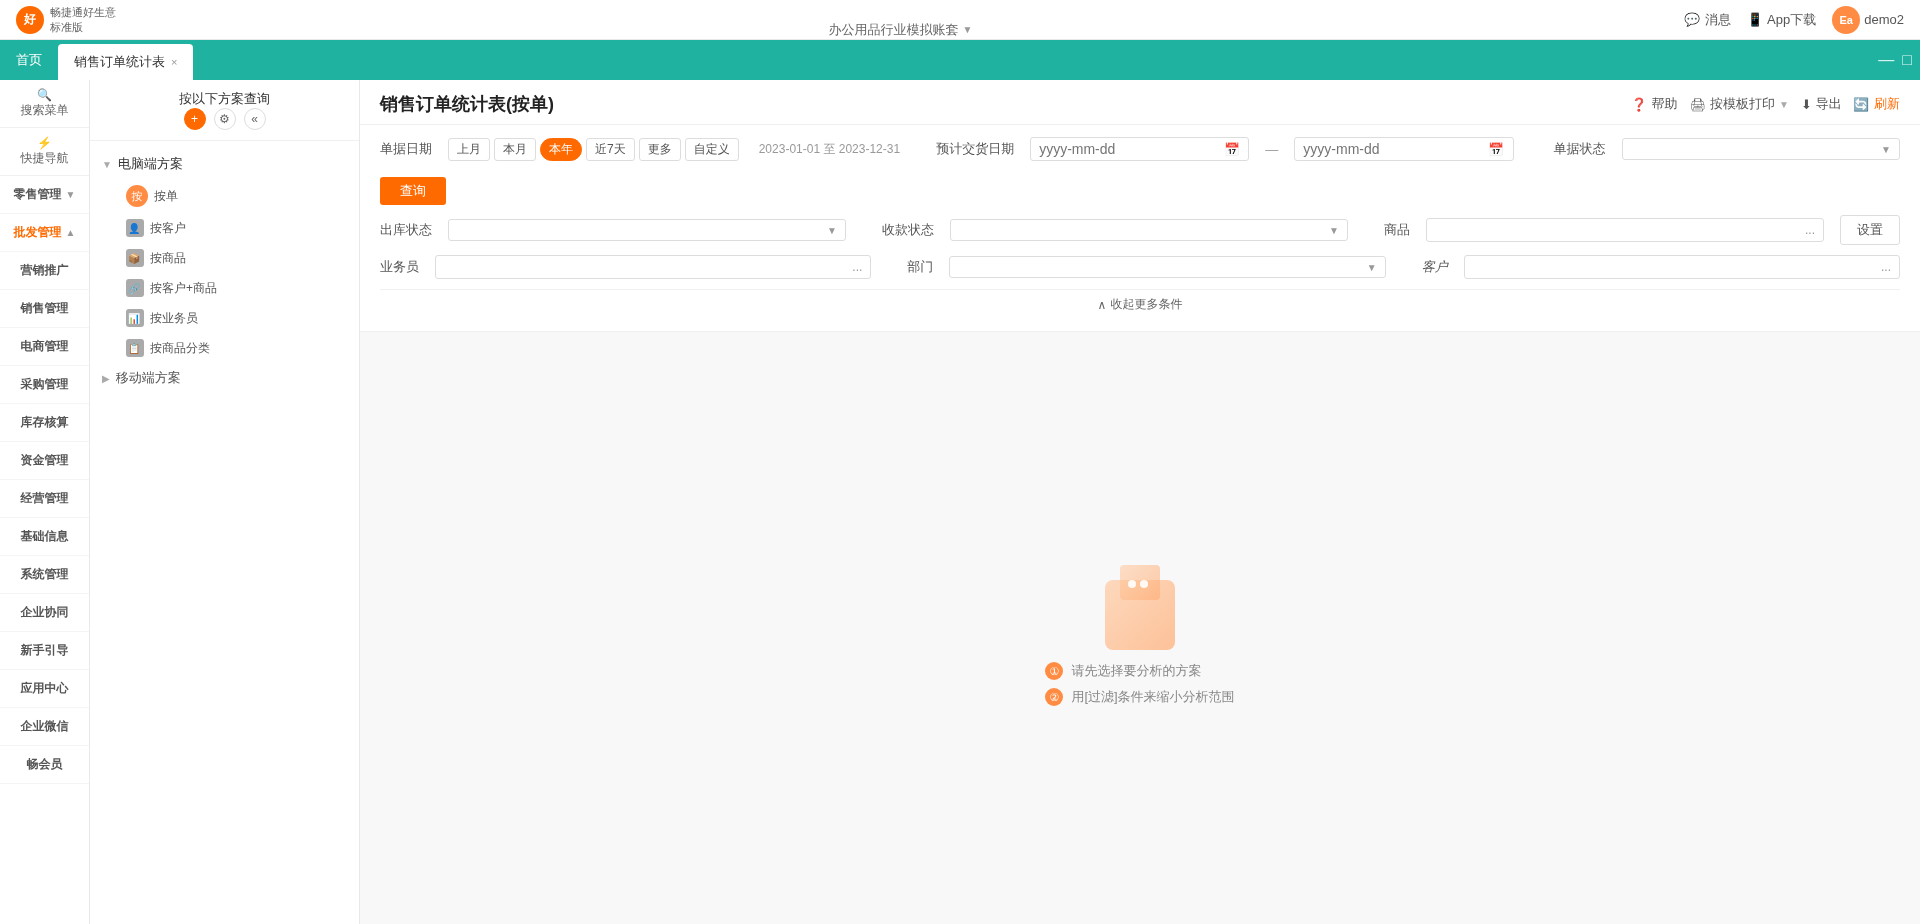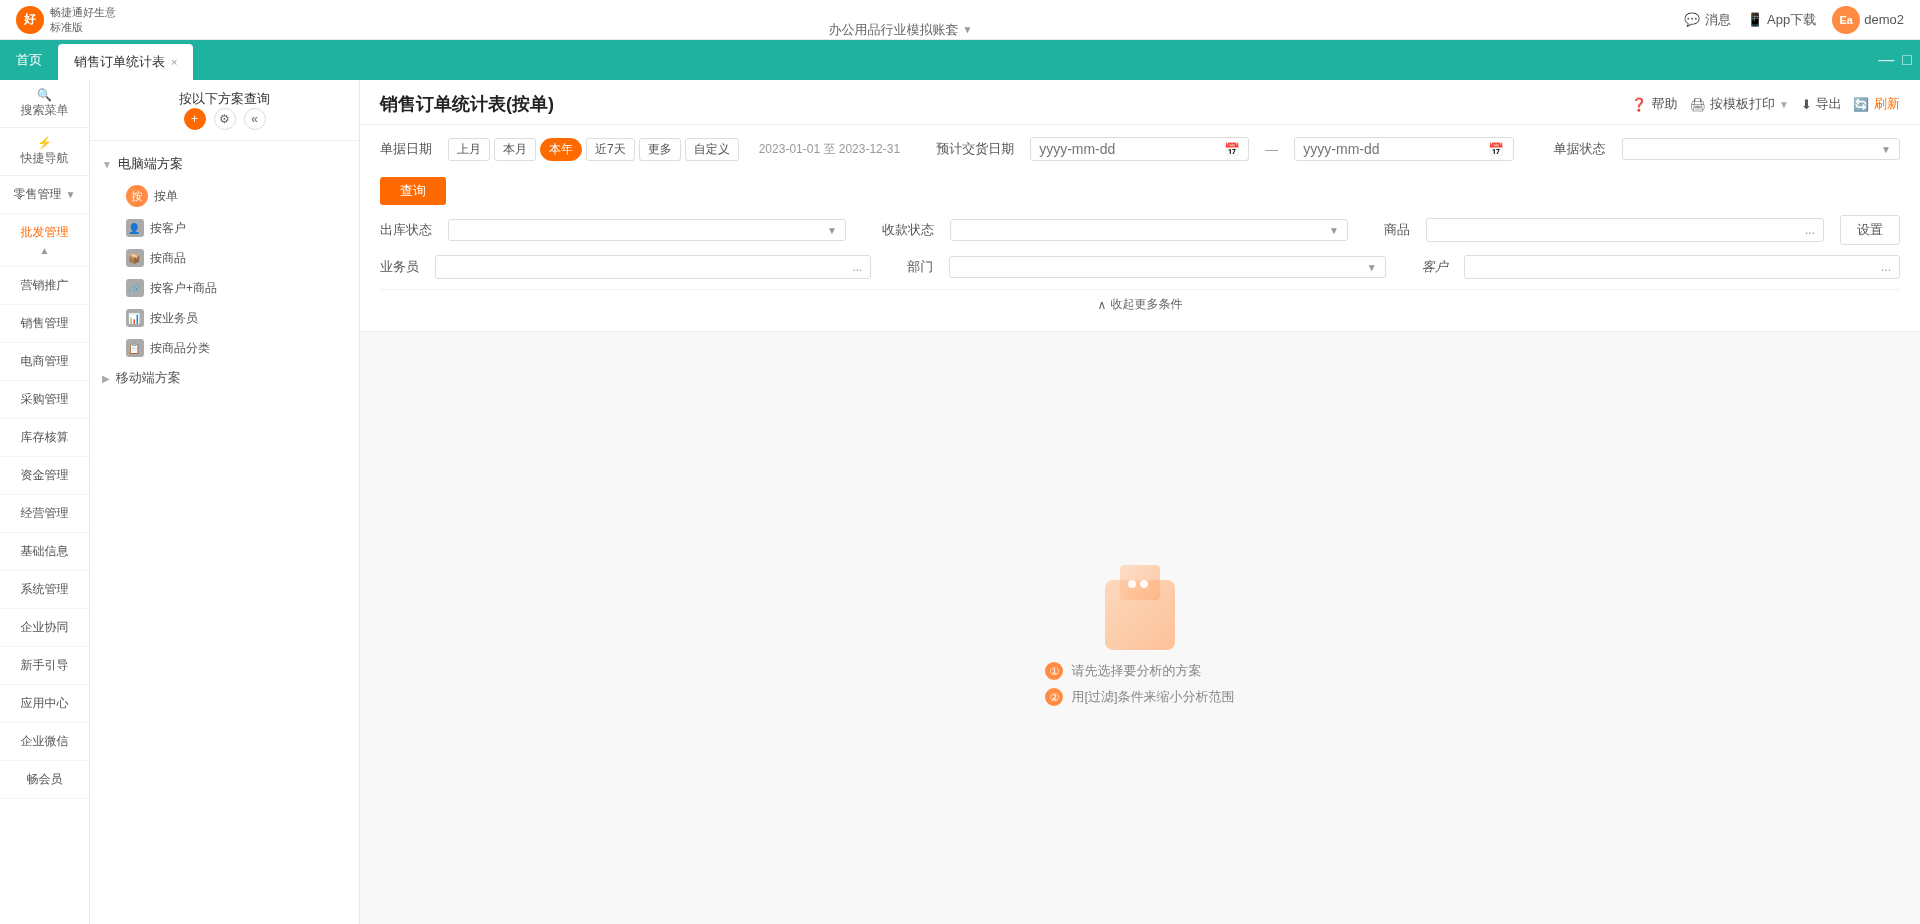--- a/index.html
+++ b/index.html
@@ -27,21 +27,21 @@
     .tab-bar-actions { margin-left: auto; display: flex; align-items: center; padding-right: 8px; gap: 8px; }
     .tab-action-btn { color: rgba(255,255,255,0.85); font-size: 16px; cursor: pointer; background: none; border: none; }
 
     
     .main-layout { display: flex; flex: 1; overflow: hidden; }
 
     
     .sidebar { width: 90px; background: #fff; border-right: 1px solid #e8e8e8; display: flex; flex-direction: column; flex-shrink: 0; overflow-y: auto; }
     .sidebar-search { padding: 8px; text-align: center; font-size: 12px; color: #666; cursor: pointer; border-bottom: 1px solid #f0f0f0; }
     .sidebar-quick { padding: 8px; text-align: center; font-size: 12px; color: #666; cursor: pointer; border-bottom: 1px solid #f0f0f0; }
-    .sidebar-item { padding: 10px 4px; text-align: center; font-size: 12px; color: #555; cursor: pointer; display: flex; flex-direction: column; align-items: center; gap: 2px; border-bottom: 1px solid #f5f5f5; }
+    .sidebar-item { padding: 10px 4px; text-align: center; font-size: 12px; color: #555; cursor: pointer; display: flex; flex-direction: column; align-items: center; gap: 2px; border-bottom: 1px solid #f5f5f5; font-weight: bold; }
     .sidebar-item.has-arrow { flex-direction: row; justify-content: center; gap: 4px; }
     .sidebar-item .item-arrow { font-size: 10px; color: #999; }
 
     
     .content-area { flex: 1; display: flex; overflow: hidden; }
 
     
     .left-panel { width: 270px; background: #fff; border-right: 1px solid #e8e8e8; display: flex; flex-direction: column; flex-shrink: 0; overflow-y: auto; }
     .left-panel-header { padding: 10px 12px; display: flex; align-items: center; justify-content: space-between; font-size: 13px; color: #333; border-bottom: 1px solid #f0f0f0; flex-direction: column; }
     .left-panel-title { font-size: 13px; color: #333; font-weight: 500; }
@@ -145,21 +145,21 @@
       <div>搜索菜单</div>
     </div>
     <div class="sidebar-quick">
       <div>⚡</div>
       <div>快捷导航</div>
     </div>
     <div class="sidebar-item has-arrow">
       <span>零售管理</span>
       <span class="item-arrow">▼</span>
     </div>
-    <div class="sidebar-item has-arrow" style="color:#ff6a00;flex-direction:column;">
+    <div class="sidebar-item has-arrow" style="color:#ff6a00;">
       <span>批发管理</span>
       <span class="item-arrow">▲</span>
     </div>
     <div class="sidebar-item">
       <span>营销推广</span>
     </div>
     <div class="sidebar-item">
       <span>销售管理</span>
     </div>
     <div class="sidebar-item">

